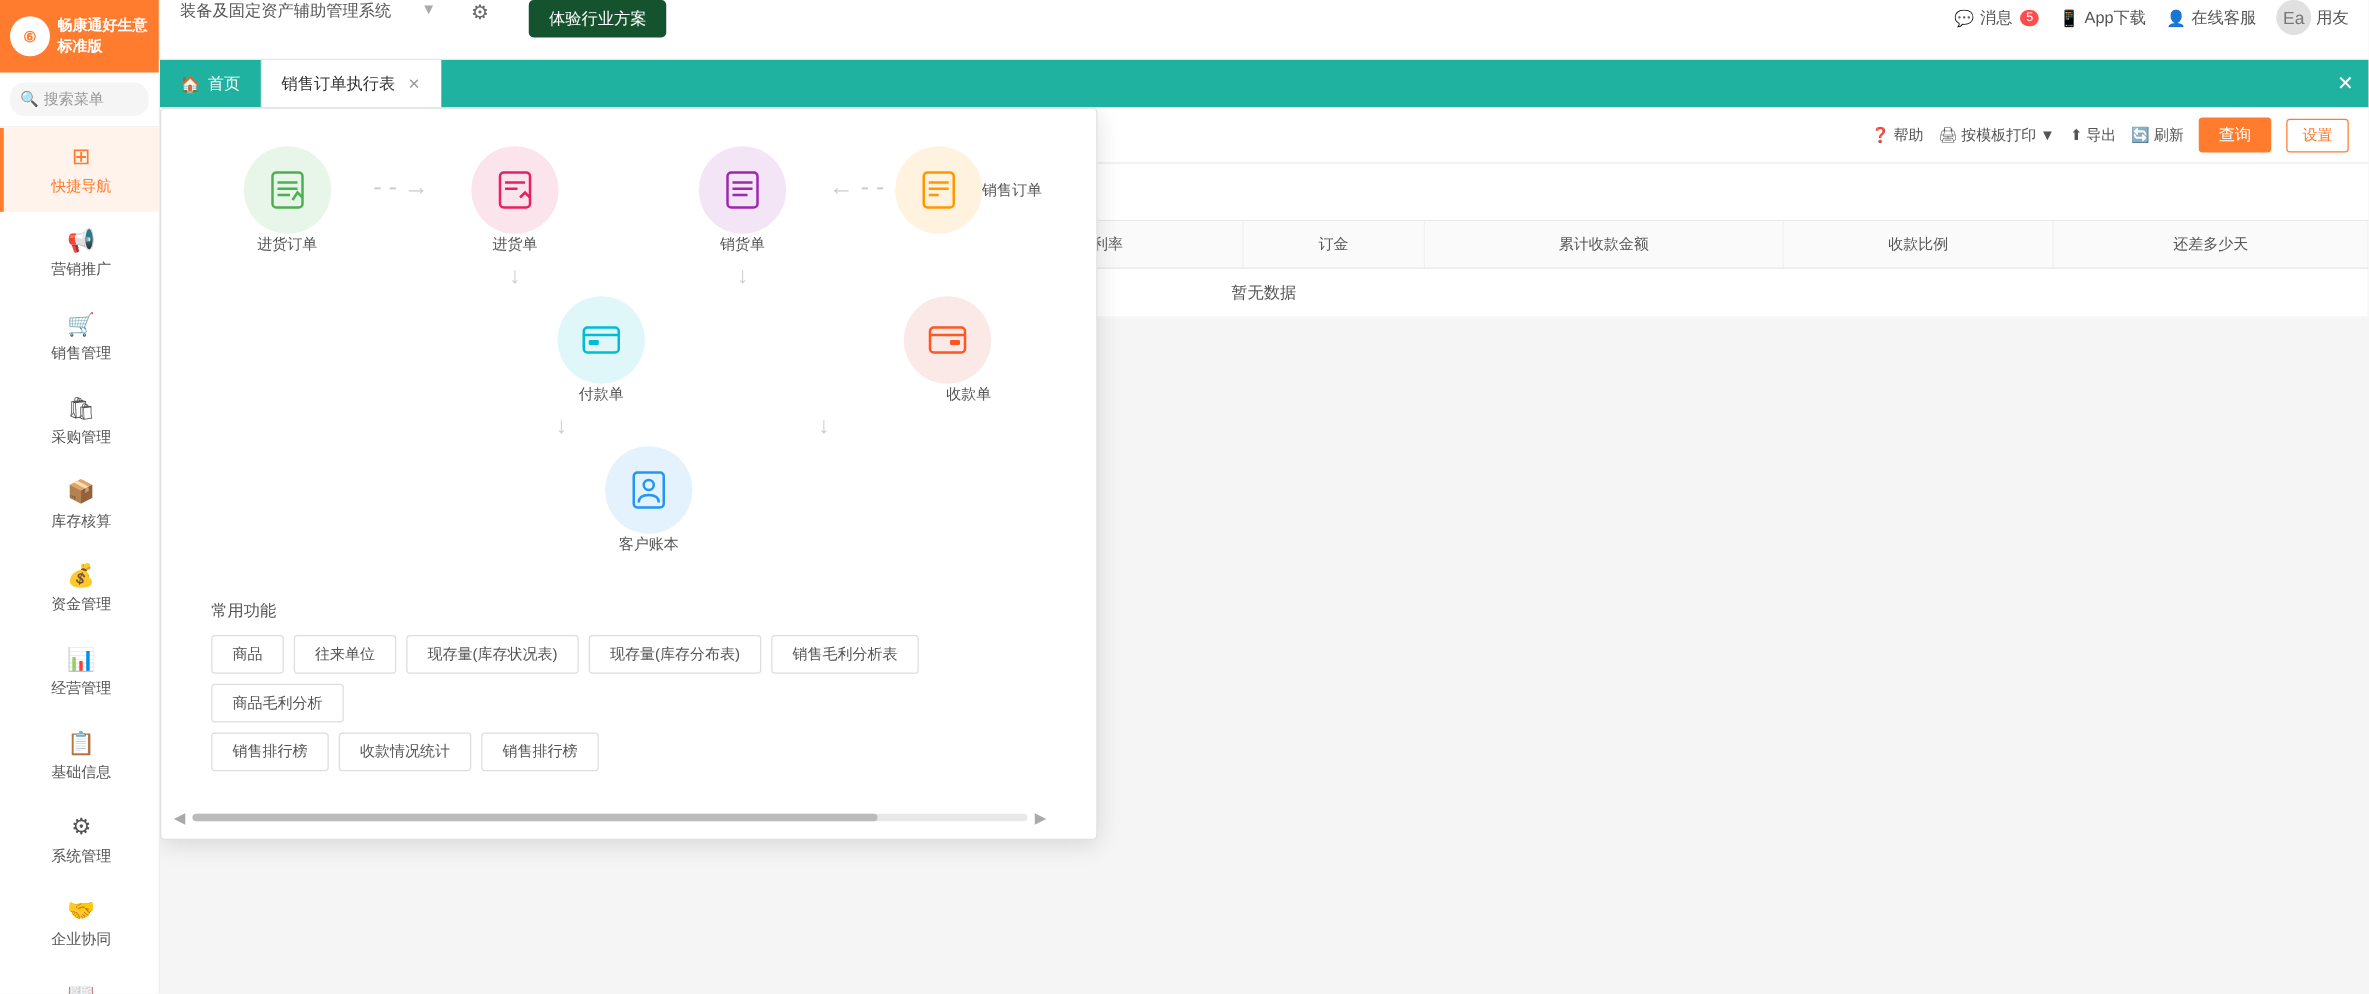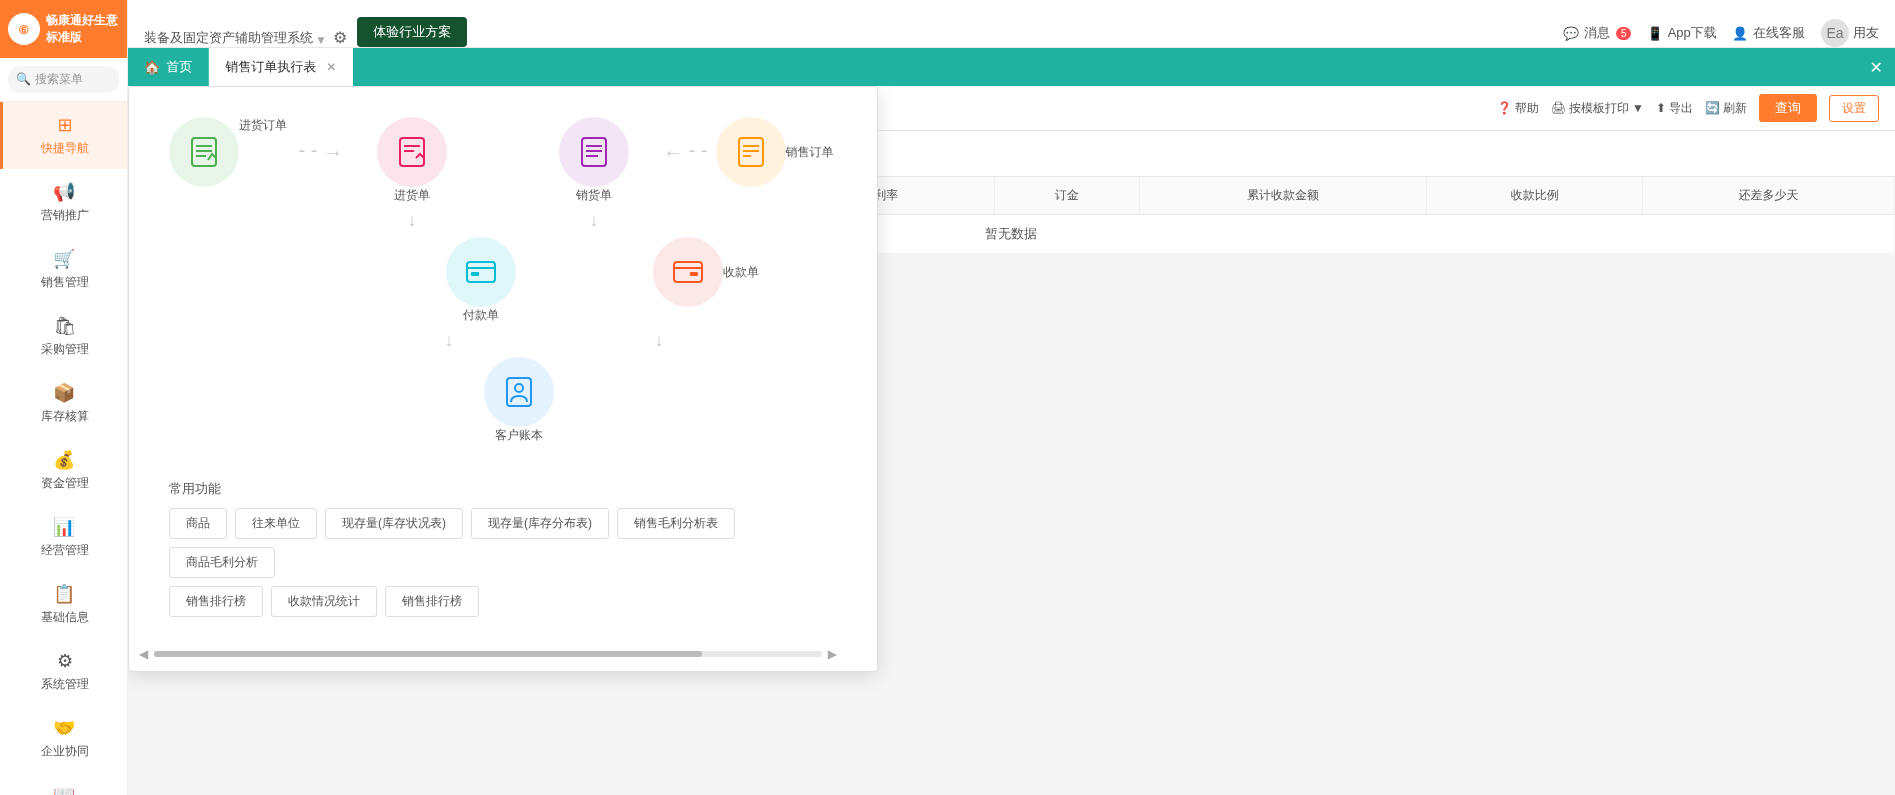--- a/index.html
+++ b/index.html
@@ -18,21 +18,21 @@
     .sidebar-search-btn { width: 100%; border: none; background: #f5f5f5; border-radius: 12px; padding: 5px 8px; font-size: 12px; color: #999; cursor: pointer; display: flex; align-items: center; gap: 4px; }
     .sidebar-nav { flex: 1; overflow-y: auto; }
     .sidebar-item { display: flex; flex-direction: column; align-items: center; padding: 12px 4px; cursor: pointer; border-left: 3px solid transparent; color: #555; font-size: 12px; gap: 4px; }
     .sidebar-item.active { background: #fff3ec; border-left-color: #ff7b2e; color: #ff7b2e; }
     .sidebar-item-icon { font-size: 18px; }
 
     
     .main { flex: 1; display: flex; flex-direction: column; overflow: hidden; }
 
     
-    .topbar { background: #fff; border-bottom: 1px solid #e8e8e8; padding: 0 16px; height: 48px; display: flex; align-items: flex-end; gap: 2px; flex-shrink: 0; }
+    .topbar { background: #fff; border-bottom: 1px solid #e8e8e8; padding: 0 16px; height: 48px; display: flex; align-items: flex-start; gap: 24px; flex-shrink: 0; }
     .topbar-arrow { color: #aaa; font-size: 12px; cursor: pointer; }
     .topbar-gear { font-size: 16px; color: #666; cursor: pointer; margin-left: 4px; }
     .topbar-experience-btn { background: #14532d; color: #fff; border: none; border-radius: 4px; padding: 6px 16px; font-size: 13px; cursor: pointer; margin-left: 8px; }
     .topbar-right { margin-left: auto; display: flex; align-items: center; gap: 16px; color: #555; font-size: 13px; }
     .topbar-right-item { display: flex; align-items: center; gap: 4px; cursor: pointer; }
     .badge { background: #ff4d4f; color: #fff; border-radius: 8px; font-size: 10px; padding: 1px 5px; margin-left: 2px; }
     .avatar { width: 28px; height: 28px; background: #e0e0e0; border-radius: 50%; display: flex; align-items: center; justify-content: center; font-size: 14px; color: #777; }
 
     
     .tabbar { background: #20b2a0; padding: 0; display: flex; align-items: stretch; flex-shrink: 0; height: 38px; }
@@ -256,21 +256,21 @@
         </table>
       </div>
 
       <div class="popup-overlay">
         <div class="popup-box">
 
           <div class="popup-flow">
 
             <div style="display:flex; align-items:flex-start; gap:0; margin-bottom: 0;">
 
-              <div style="display:flex;align-items:flex-start;width:140px;">
+              <div style="display:flex;flex-direction:column;align-items:center;width:140px;">
                 <div class="flow-circle green" style="width:70px;height:70px;border-radius:50%;background:#e8f5e9;display:flex;align-items:center;justify-content:center;">
                   <svg width="36" height="36" viewBox="0 0 36 36">
                       <rect x="6" y="4" width="24" height="28" rx="3" fill="none" stroke="#4caf50" stroke-width="2"></rect>
                       <line x1="10" y1="12" x2="26" y2="12" stroke="#4caf50" stroke-width="2"></line>
                       <line x1="10" y1="17" x2="26" y2="17" stroke="#4caf50" stroke-width="2"></line>
                       <line x1="10" y1="22" x2="20" y2="22" stroke="#4caf50" stroke-width="2"></line>
                       <polyline points="22,26 26,20 30,24" fill="none" stroke="#4caf50" stroke-width="2"></polyline>
                     </svg>
                 </div>
                 <span class="flow-label">进货订单</span>
@@ -344,21 +344,21 @@
                   <svg width="36" height="36" viewBox="0 0 36 36">
                       <rect x="4" y="8" width="28" height="20" rx="3" fill="none" stroke="#00bcd4" stroke-width="2"></rect>
                       <line x1="4" y1="14" x2="32" y2="14" stroke="#00bcd4" stroke-width="2"></line>
                       <rect x="8" y="18" width="8" height="4" rx="1" fill="#00bcd4"></rect>
                     </svg>
                 </div>
                 <span class="flow-label">付款单</span>
               </div>
               <div style="width:70px;"></div>
 
-              <div style="display:flex;flex-direction:row;align-items:center;width:140px;">
+              <div style="display:flex;flex-direction:column;align-items:flex-end;width:140px;">
                 <div style="width:70px;height:70px;border-radius:50%;background:#fbe9e7;display:flex;align-items:center;justify-content:center;">
                   <svg width="36" height="36" viewBox="0 0 36 36">
                       <rect x="4" y="8" width="28" height="20" rx="3" fill="none" stroke="#ff5722" stroke-width="2"></rect>
                       <line x1="4" y1="14" x2="32" y2="14" stroke="#ff5722" stroke-width="2"></line>
                       <rect x="20" y="18" width="8" height="4" rx="1" fill="#ff5722"></rect>
                     </svg>
                 </div>
                 <span class="flow-label">收款单</span>
               </div>
             </div>

